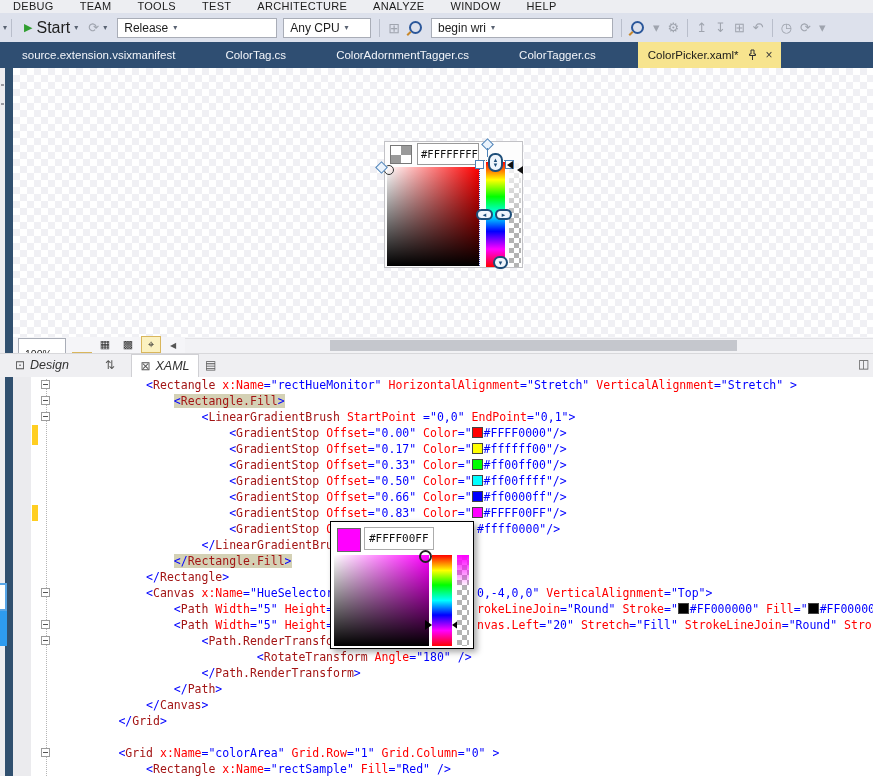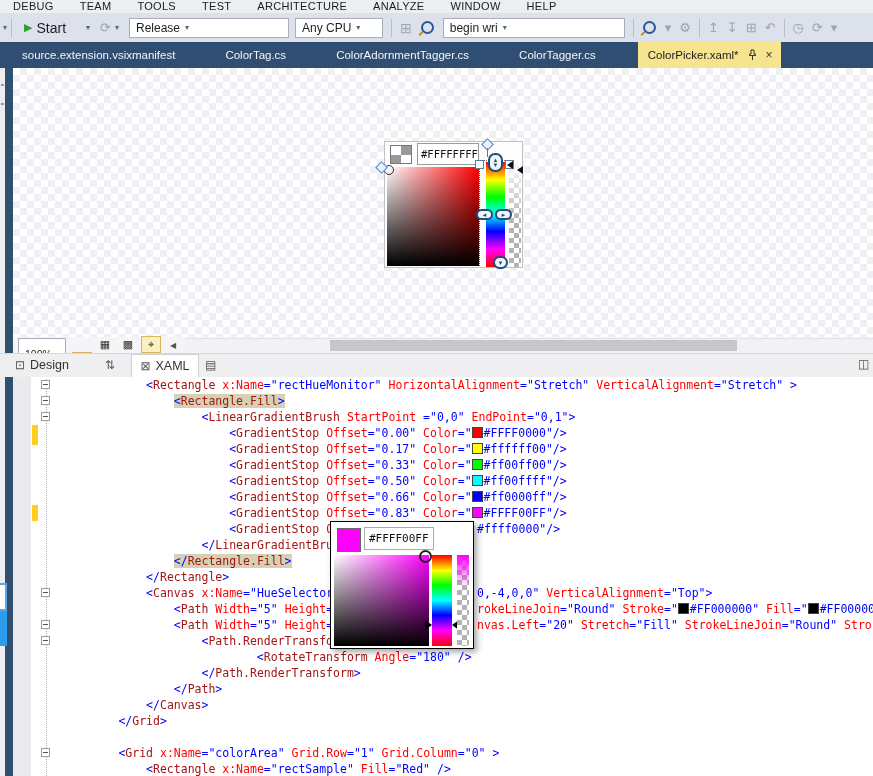--- a/index.html
+++ b/index.html
@@ -7,21 +7,21 @@
        font-family:"Liberation Sans",sans-serif;-webkit-font-smoothing:antialiased;}
   .abs{position:absolute;}
   
   #menubar{left:0;top:0;width:873px;height:13px;background:#EDEEF2;display:flex;align-items:flex-end;overflow:hidden;}
   .menu-item{font-size:11px;color:#1b1b1b;padding:0 13px;line-height:13px;letter-spacing:.3px;}
   
   #toolbar{left:0;top:13px;width:873px;height:29px;background:#DDE1EC;display:flex;align-items:center;}
   .tb-sep{width:1px;height:18px;background:#b9becb;margin:0 4px;}
   .chev{font-size:8px;color:#5a6372;}
   .play{color:#2f9e2f;font-size:11px;margin:0 4px 0 8px;}
-  .tb-label{font-size:14px;color:#1e1e1e;margin-right:20px;text-align:center;}
+  .tb-label{font-size:16px;color:#1e1e1e;margin-right:4px;text-align:center;}
   .combo{background:#fff;border:1px solid #a9adb7;height:20px;display:flex;align-items:center;justify-content:flex-start;font-size:12px;color:#1e1e1e;padding-left:6px;box-sizing:border-box;}
   .combo .chev{padding:0 5px;}
   .gray-ico{color:#9fa4ae;font-size:13px;margin:0 4px;}
   .mag{width:9px;height:9px;border:2px solid #2b579a;border-radius:50%;position:relative;display:inline-block;margin:0 5px;}
   .mag::after{content:"";position:absolute;width:2px;height:5px;background:#c8882b;left:-3px;top:8px;transform:rotate(45deg);}
   
   #tabbar{left:0;top:42px;width:873px;height:26px;background:#2F4E72;display:flex;align-items:stretch;padding-left:14px;box-sizing:border-box;}
   .tab{font-size:11.5px;color:#f2f5fa;display:flex;align-items:center;padding:0 8px;margin-right:34px;white-space:nowrap;}
   .tab.active{background:#F7E48E;color:#1a1a1a;margin-right:0;padding:0 8px 0 10px;}
   .tab.active .tclose{font-size:12px;color:#3a3a3a;margin-left:9px;}
@@ -61,21 +61,21 @@
   #zoomcombo .combo{height:32px;font-size:10.5px;width:100%;}
   .dbtn{width:20px;height:17px;display:flex;align-items:center;justify-content:center;font-size:11px;color:#333;margin-right:3px;}
   .dbtn.on{background:#FBF1C0;border:1px solid #d9b65c;box-sizing:border-box;}
   .dbtn.fx{font-style:italic;font-family:"Liberation Serif",serif;font-weight:bold;margin-top:16px;}
   #dscroll-left{left:170px;top:341px;font-size:8px;color:#555;}
   #dscroll{left:185px;top:338px;width:688px;height:15px;background:#F2F2F5;border-top:1px solid #e2e2e6;}
   #dthumb{left:330px;top:340px;width:407px;height:11px;background:#C5C7CD;}
   
   #splitter{left:0;top:353px;width:873px;height:24px;background:#EFEFF2;border-top:1px solid #d8d8db;box-sizing:border-box;}
   .sp-ico{font-size:12px;color:#555;}
-  .sp-label{font-size:12.5px;color:#333;}
+  .sp-label{font-size:12.5px;color:#333;font-style:italic;}
   #xamltab{left:131px;top:354px;width:68px;height:23px;background:#fff;border:1px solid #d0d0d4;border-bottom:none;display:flex;align-items:center;justify-content:center;gap:5px;box-sizing:border-box;}
   
   #editor{left:13px;top:377px;width:860px;height:399px;background:#fff;overflow:hidden;}
   #selmargin{left:0;top:0;width:18px;height:399px;background:#EBEBEE;}
   #outline-line{left:33px;top:2px;width:0;height:397px;border-left:1px dotted #b5b5b5;}
   .cl{position:absolute;left:0;width:900px;height:16px;line-height:16px;font-family:"DejaVu Sans Mono","Liberation Mono",monospace;font-size:11.5px;white-space:pre;}
   .cl .txt{position:absolute;left:50px;top:0;white-space:pre;}
   .cl .rfrag{position:absolute;left:464px;top:0;white-space:pre;}
   .tk-d{color:#0000ff;}.tk-e{color:#a31515;}.tk-a{color:#ff0000;}.tk-v{color:#0000ff;}.tk-p{color:#000;}
   .hl{background:#D4D1B5;}

